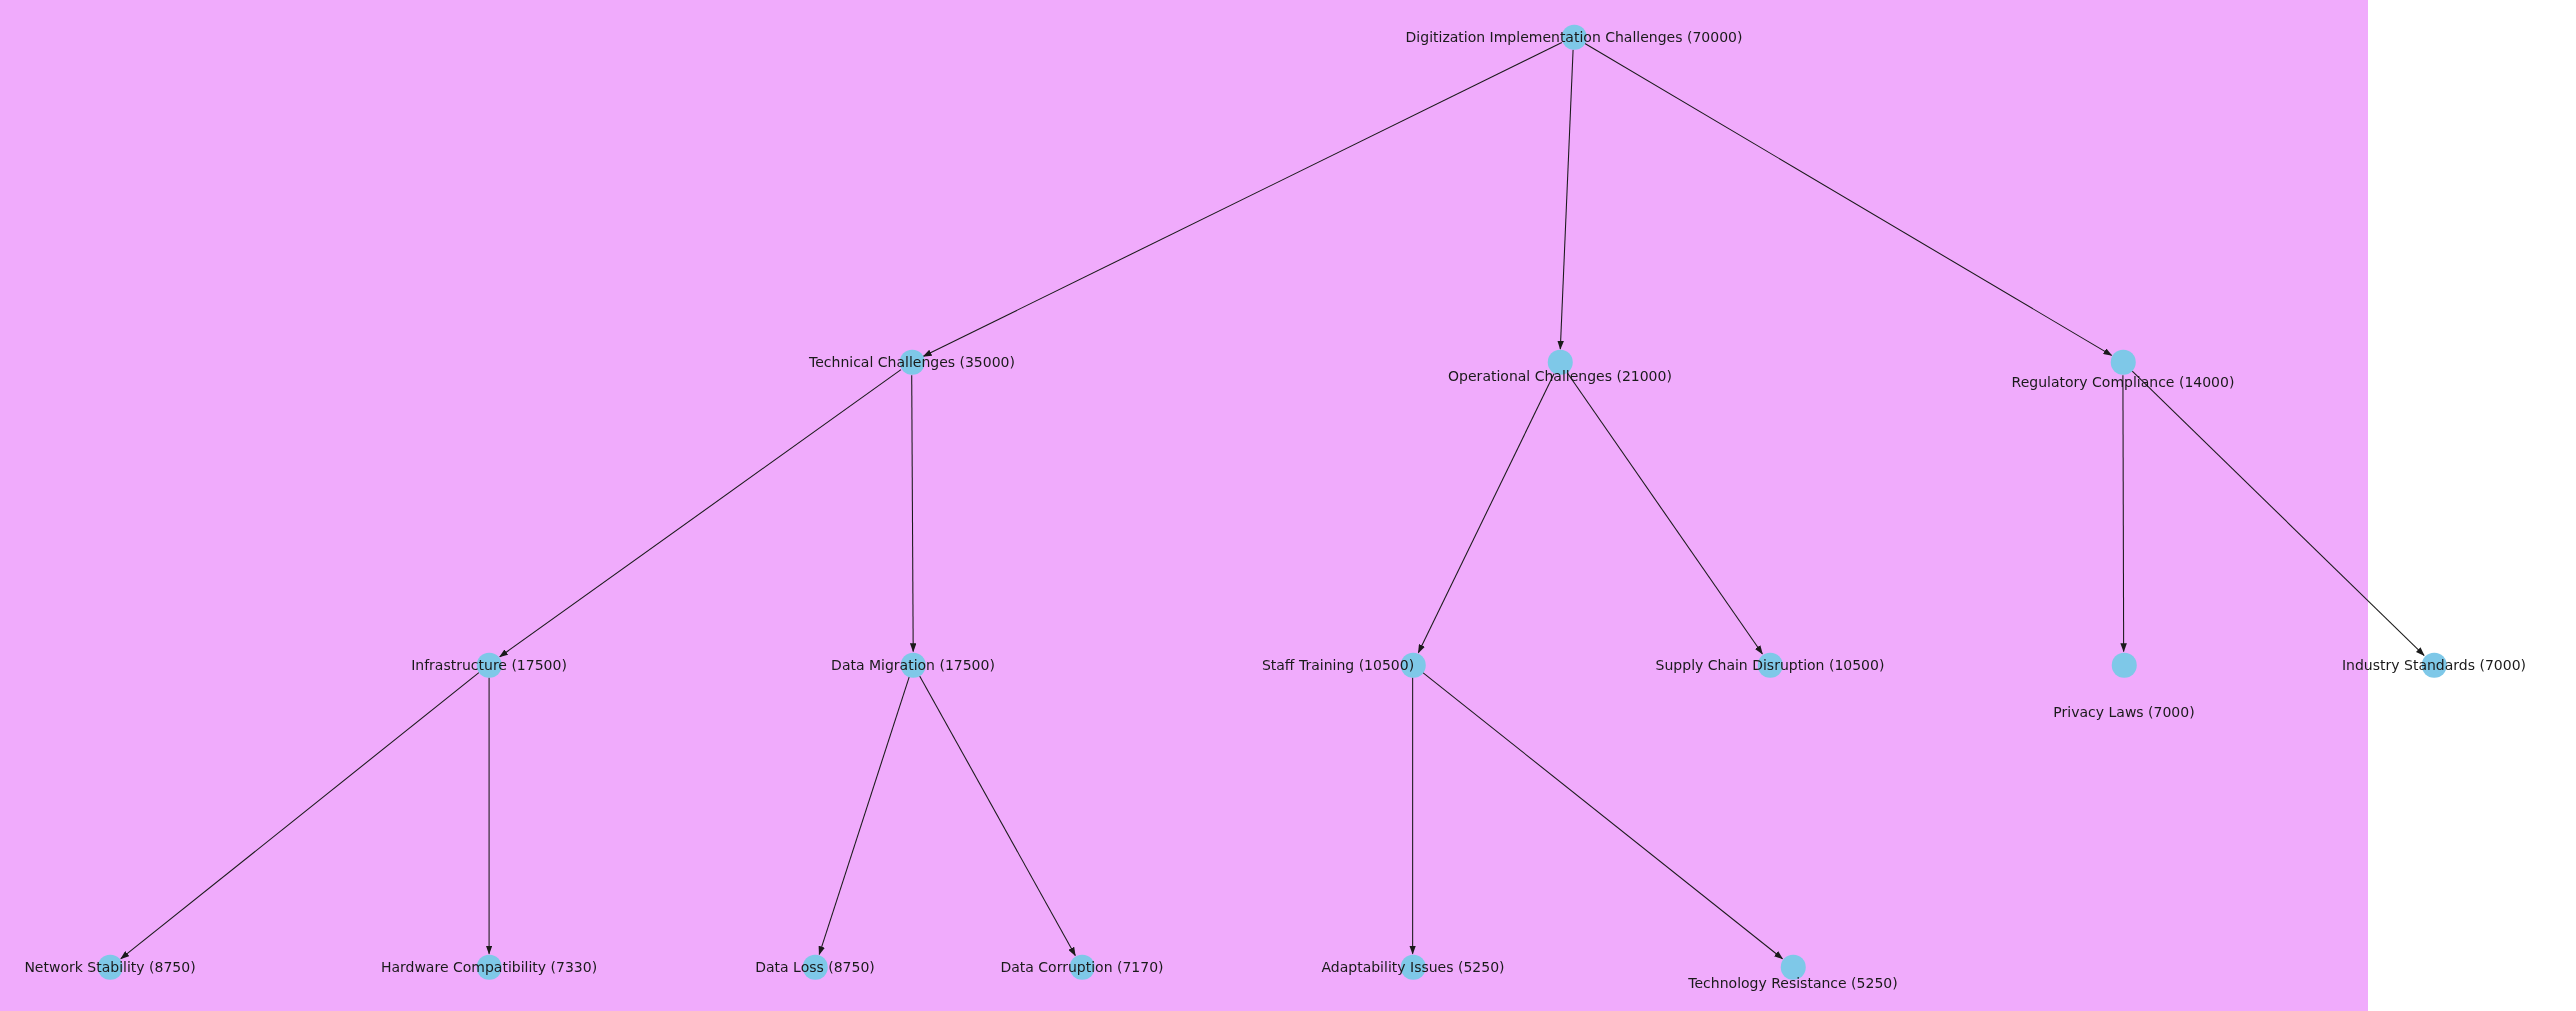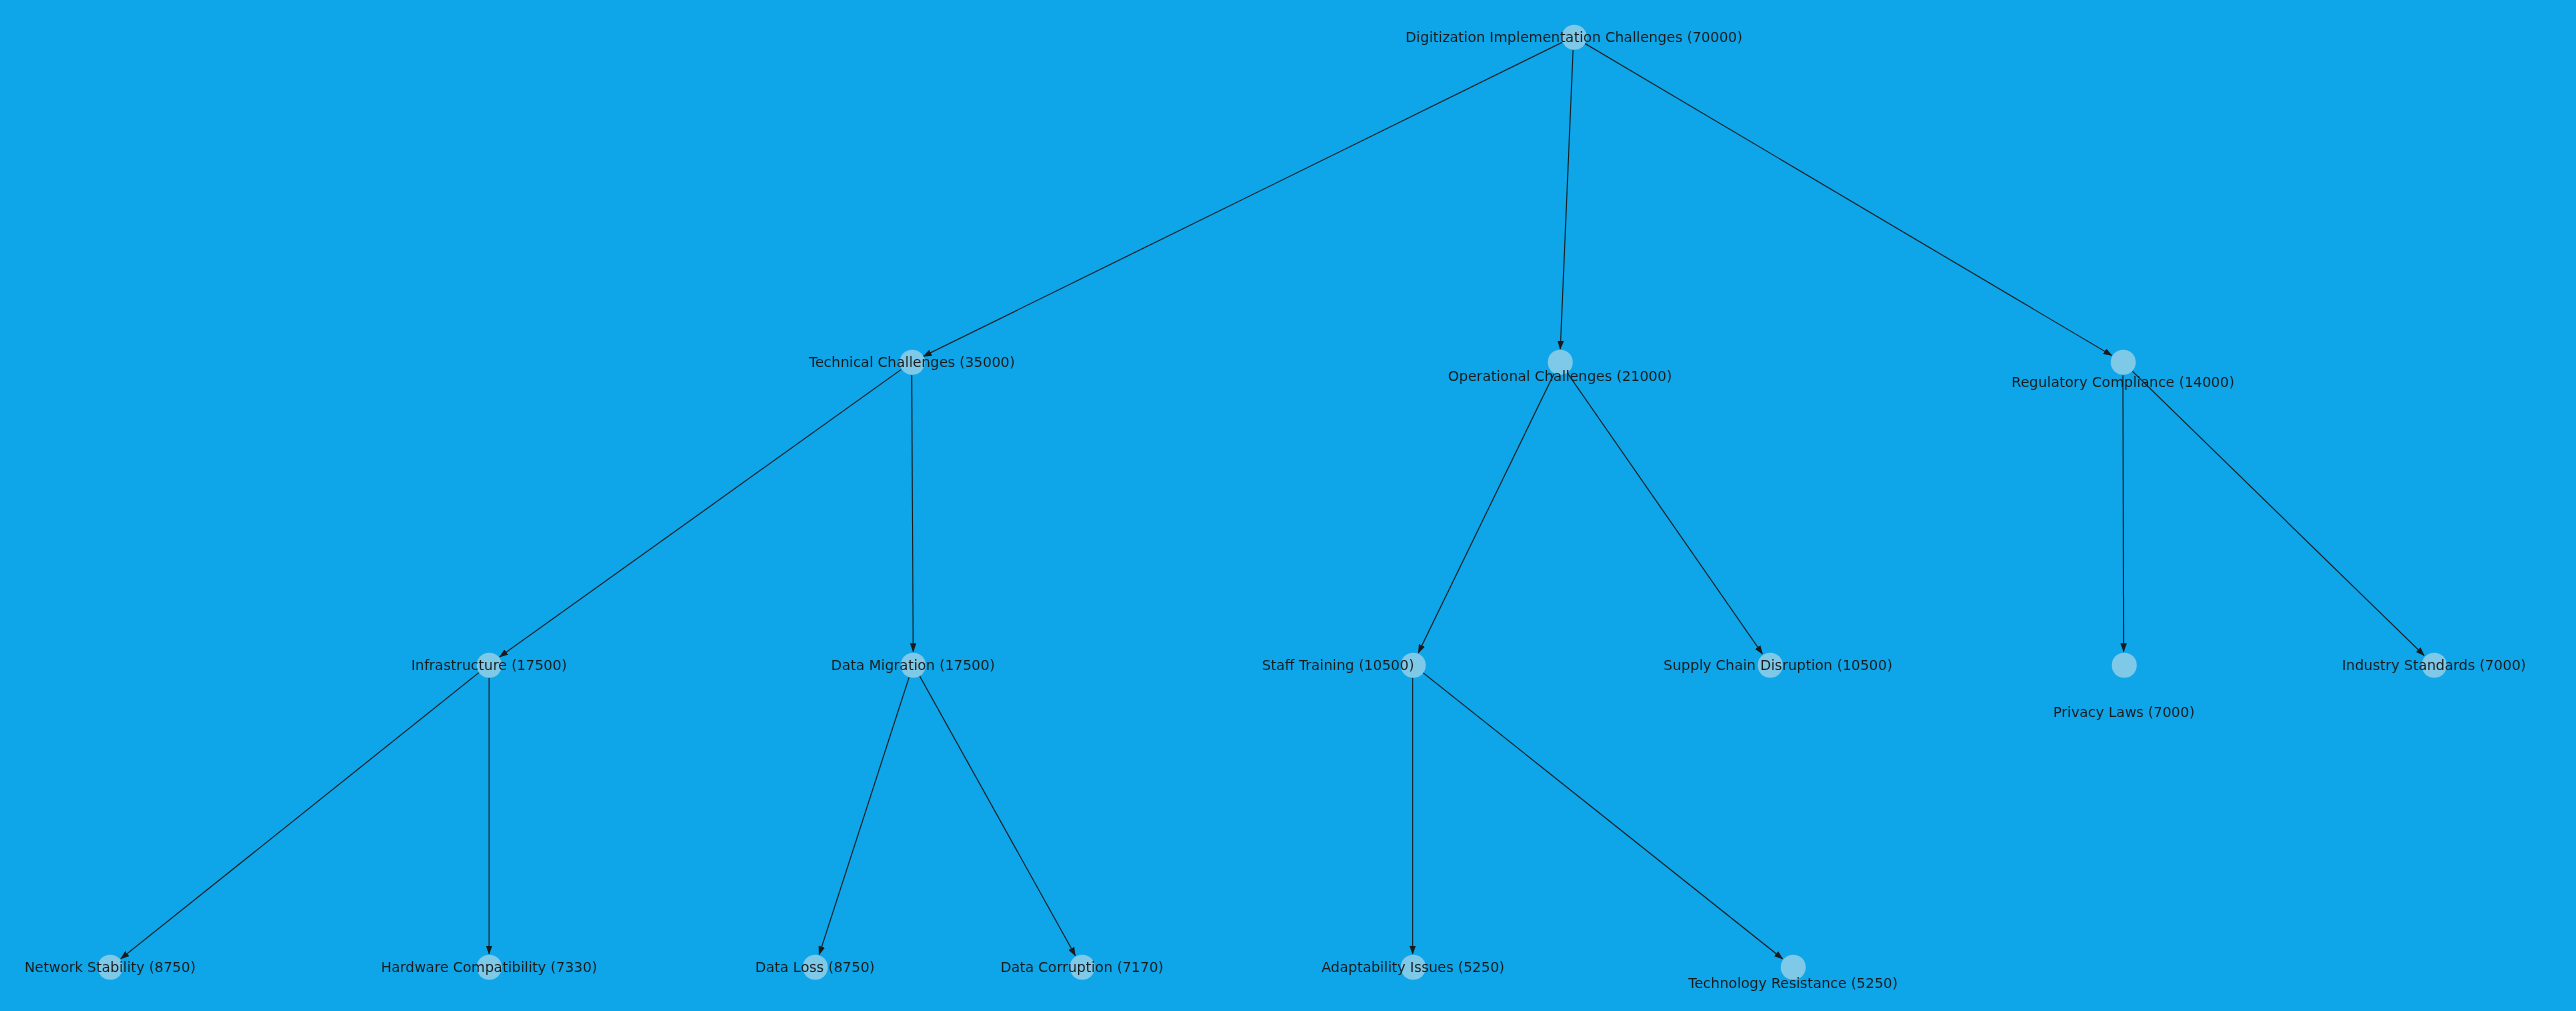--- a/index.html
+++ b/index.html
@@ -8,23 +8,23 @@
     background: #ffffff;
   }
   body {
     width: 2576px;
     height: 1011px;
     overflow: hidden;
     font-family: "DejaVu Sans", sans-serif;
   }
   #canvas {
     position: relative;
-    width: 2576px;
+    width: 2368px;
     height: 1011px;
-    background: #0ea5e9;
+    background: #f0abfc;
   }
   #edge-layer {
     position: absolute;
     left: 0;
     top: 0;
     width: 2576px;
     height: 1011px;
   }
   .node {
     position: absolute;
@@ -82,21 +82,21 @@
       <div class="node-label" style="left: 1560px; top: 376px; color: rgb(26, 26, 26);">Operational Challenges (21000)</div>
       <div class="node" style="left: 2123px; top: 362px; background: rgb(126, 200, 232);"></div>
       <div class="node-label" style="left: 2123px; top: 382px; color: rgb(26, 26, 26);">Regulatory Compliance (14000)</div>
       <div class="node" style="left: 489px; top: 665px; background: rgb(126, 200, 232);"></div>
       <div class="node-label" style="left: 489px; top: 665px; color: rgb(26, 26, 26);">Infrastructure (17500)</div>
       <div class="node" style="left: 913px; top: 665px; background: rgb(126, 200, 232);"></div>
       <div class="node-label" style="left: 913px; top: 665px; color: rgb(26, 26, 26);">Data Migration (17500)</div>
       <div class="node" style="left: 1413px; top: 665px; background: rgb(126, 200, 232);"></div>
       <div class="node-label" style="left: 1338px; top: 665px; color: rgb(26, 26, 26);">Staff Training (10500)</div>
       <div class="node" style="left: 1770px; top: 665px; background: rgb(126, 200, 232);"></div>
-      <div class="node-label" style="left: 1770px; top: 665px; color: rgb(26, 26, 26); margin-left: 8px;">Supply Chain Disruption (10500)</div>
+      <div class="node-label" style="left: 1770px; top: 665px; color: rgb(26, 26, 26);">Supply Chain Disruption (10500)</div>
       <div class="node" style="left: 2124px; top: 665px; background: rgb(126, 200, 232);"></div>
       <div class="node-label" style="left: 2124px; top: 665px; color: rgb(26, 26, 26); margin-top: 47px;">Privacy Laws (7000)</div>
       <div class="node" style="left: 2434px; top: 665px; background: rgb(126, 200, 232);"></div>
       <div class="node-label" style="left: 2434px; top: 665px; color: rgb(26, 26, 26);">Industry Standards (7000)</div>
       <div class="node" style="left: 110px; top: 967px; background: rgb(126, 200, 232);"></div>
       <div class="node-label" style="left: 110px; top: 967px; color: rgb(26, 26, 26); text-align: center;">Network Stability (8750)</div>
       <div class="node" style="left: 489px; top: 967px; background: rgb(126, 200, 232);"></div>
       <div class="node-label" style="left: 489px; top: 967px; color: rgb(26, 26, 26);">Hardware Compatibility (7330)</div>
       <div class="node" style="left: 815px; top: 967px; background: rgb(126, 200, 232);"></div>
       <div class="node-label" style="left: 815px; top: 967px; color: rgb(26, 26, 26);">Data Loss (8750)</div>

